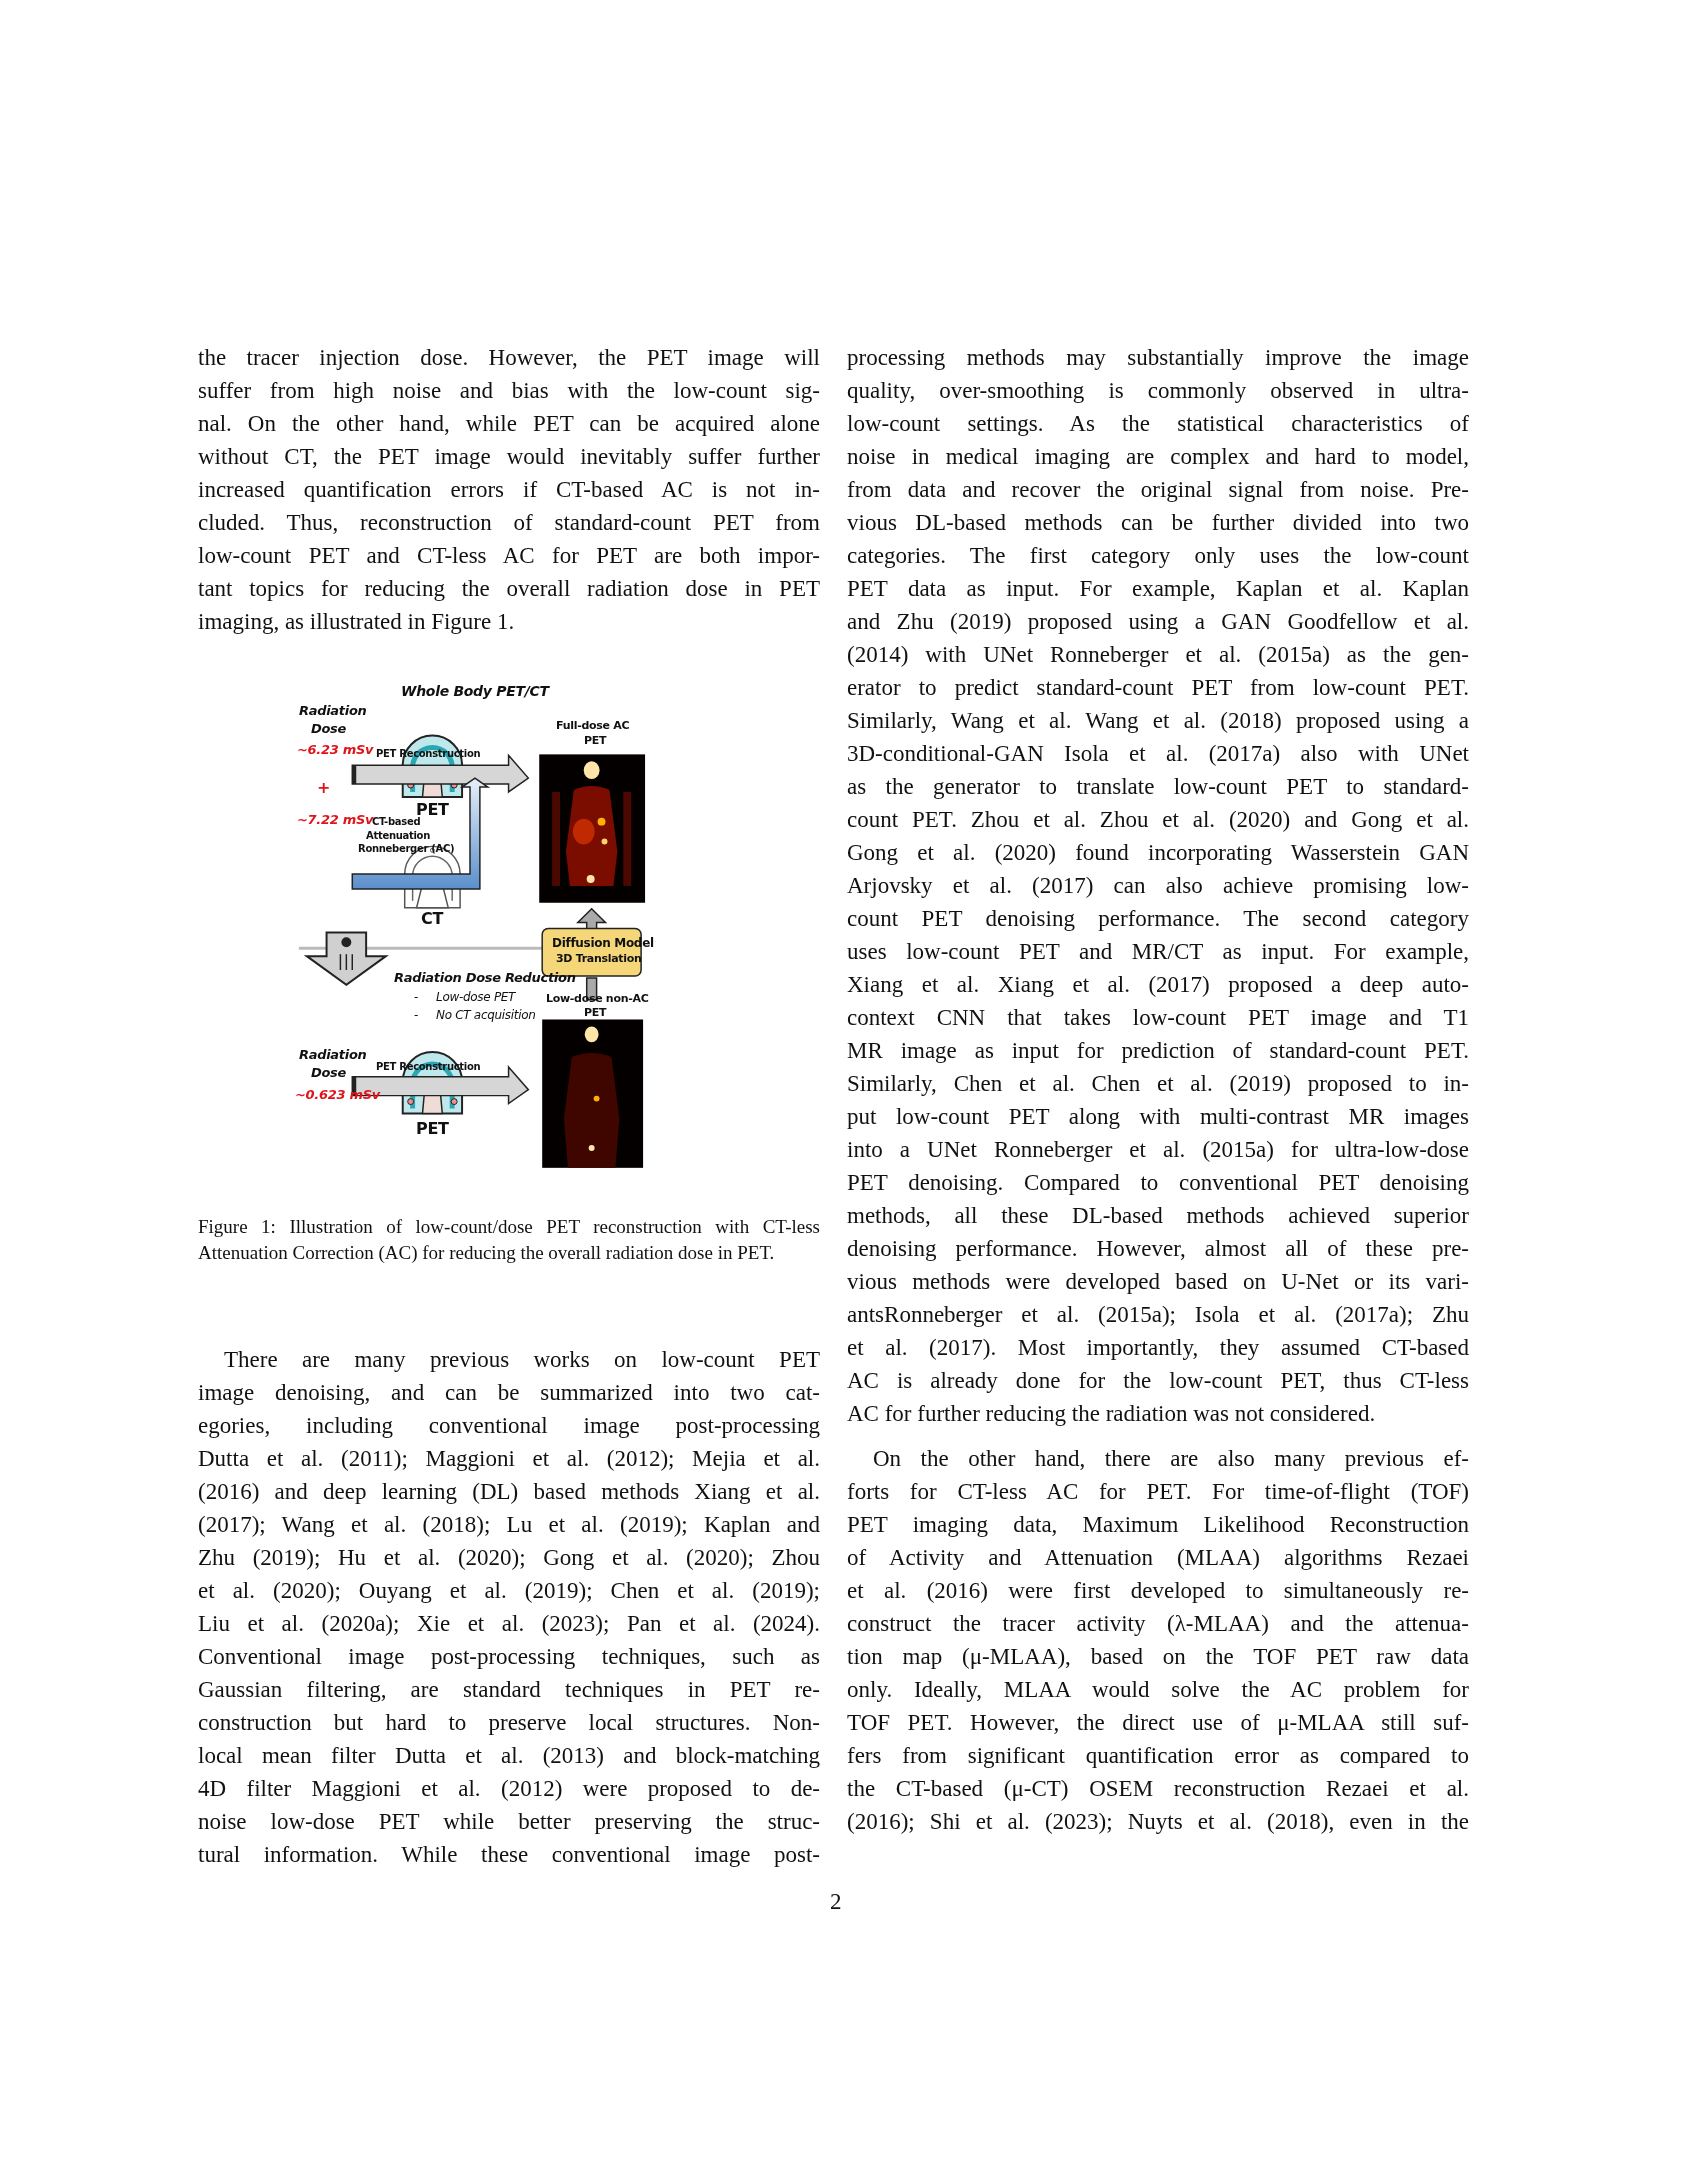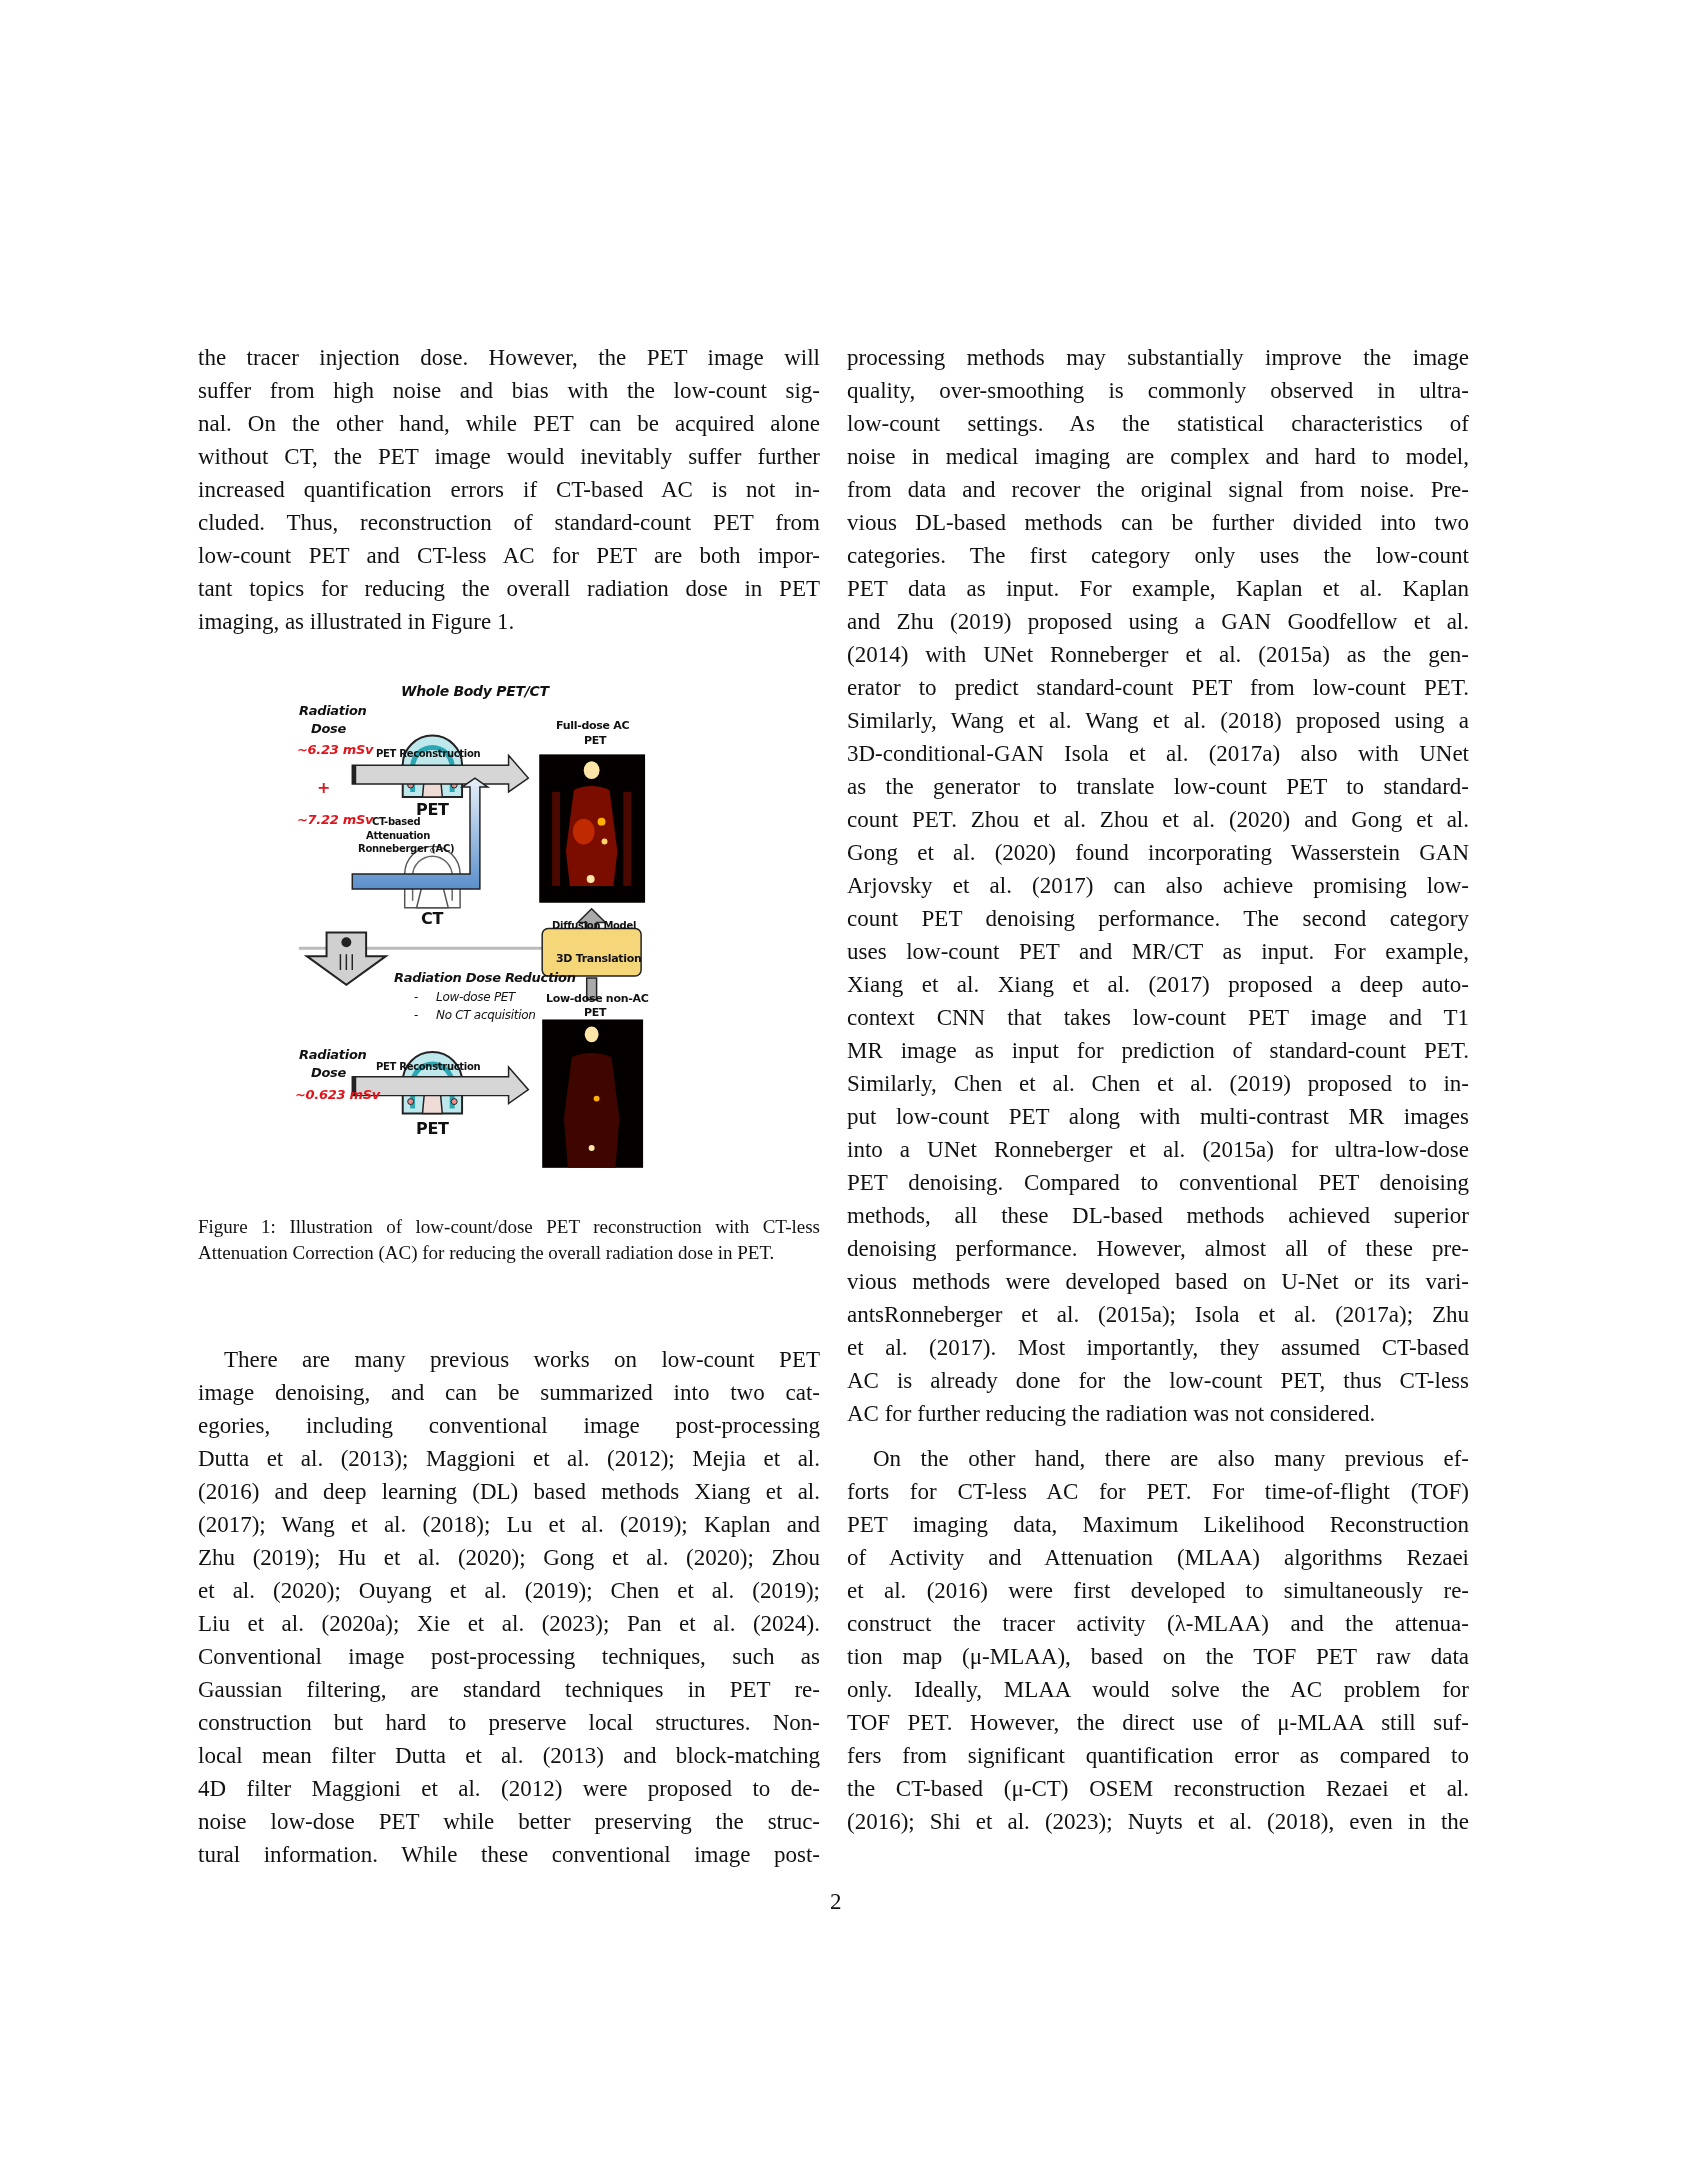--- a/index.html
+++ b/index.html
@@ -129,21 +129,21 @@
   <span class="fig-t fig-i red" style="left:10px;top:129px;">~7.22 mSv</span>
   <span class="fig-t" style="left:129px;top:117px;font-size:16px;">PET</span>
   <span class="fig-t" style="left:134px;top:226px;font-size:16px;">CT</span>
   <span class="fig-t" style="left:89px;top:65px;font-size:10px;">PET Reconstruction</span>
   <span class="fig-t" style="left:85px;top:133px;font-size:10px;">CT-based</span>
   <span class="fig-t" style="left:79px;top:147px;font-size:10px;">Attenuation</span>
   <span class="fig-t" style="left:71px;top:160px;font-size:10px;">Ronneberger (AC)</span>
   <span class="fig-t" style="left:269px;top:36px;font-size:11px;">Full-dose AC</span>
   <span class="fig-t" style="left:297px;top:51px;font-size:11px;">PET</span>
 
-  <span class="fig-t" style="left:265px;top:237px;font-size:10px;">Diffusion Model</span>
+  <span class="fig-t" style="left:265px;top:253px;font-size:12px;">Diffusion Model</span>
   <span class="fig-t" style="left:269px;top:269px;font-size:11px;">3D Translation</span>
 
   <span class="fig-t fig-i" style="left:107px;top:287px;font-size:13px;">Radiation Dose Reduction</span>
   <span class="fig-t" style="left:127px;top:307px;font-weight:normal;font-size:12px;">-</span>
   <span class="fig-t fig-i" style="left:149px;top:307px;font-weight:normal;font-size:12px;">Low-dose PET</span>
   <span class="fig-t" style="left:127px;top:325px;font-weight:normal;font-size:12px;">-</span>
   <span class="fig-t fig-i" style="left:149px;top:325px;font-weight:normal;font-size:12px;">No CT acquisition</span>
 
   <span class="fig-t" style="left:259px;top:309px;font-size:11px;">Low-dose non-AC</span>
   <span class="fig-t" style="left:297px;top:323px;font-size:11px;">PET</span>
@@ -156,21 +156,21 @@
 </div>
 
 <div id="caption">
   <p style="margin:0;text-align:justify;">Figure 1:  Illustration of low-count/dose PET reconstruction with CT-less Attenuation Correction (AC) for reducing the overall radiation dose in PET.</p>
 </div>
 
 <div id="left2" class="col">
   <span class="line indent">There are many previous works on low-count PET</span>
   <span class="line">image denoising, and can be summarized into two cat-</span>
   <span class="line">egories, including conventional image post-processing</span>
-  <span class="line">Dutta et al. (2013); Maggioni et al. (2012); Mejia et al.</span>
+  <span class="line">Dutta et al. (2011); Maggioni et al. (2012); Mejia et al.</span>
   <span class="line">(2016) and deep learning (DL) based methods Xiang et al.</span>
   <span class="line">(2017); Wang et al. (2018); Lu et al. (2019); Kaplan and</span>
   <span class="line">Zhu (2019); Hu et al. (2020); Gong et al. (2020); Zhou</span>
   <span class="line">et al. (2020); Ouyang et al. (2019); Chen et al. (2019);</span>
   <span class="line">Liu et al. (2020a); Xie et al. (2023); Pan et al. (2024).</span>
   <span class="line">Conventional image post-processing techniques, such as</span>
   <span class="line">Gaussian filtering, are standard techniques in PET re-</span>
   <span class="line">construction but hard to preserve local structures. Non-</span>
   <span class="line">local mean filter Dutta et al. (2013) and block-matching</span>
   <span class="line">4D filter Maggioni et al. (2012) were proposed to de-</span>

